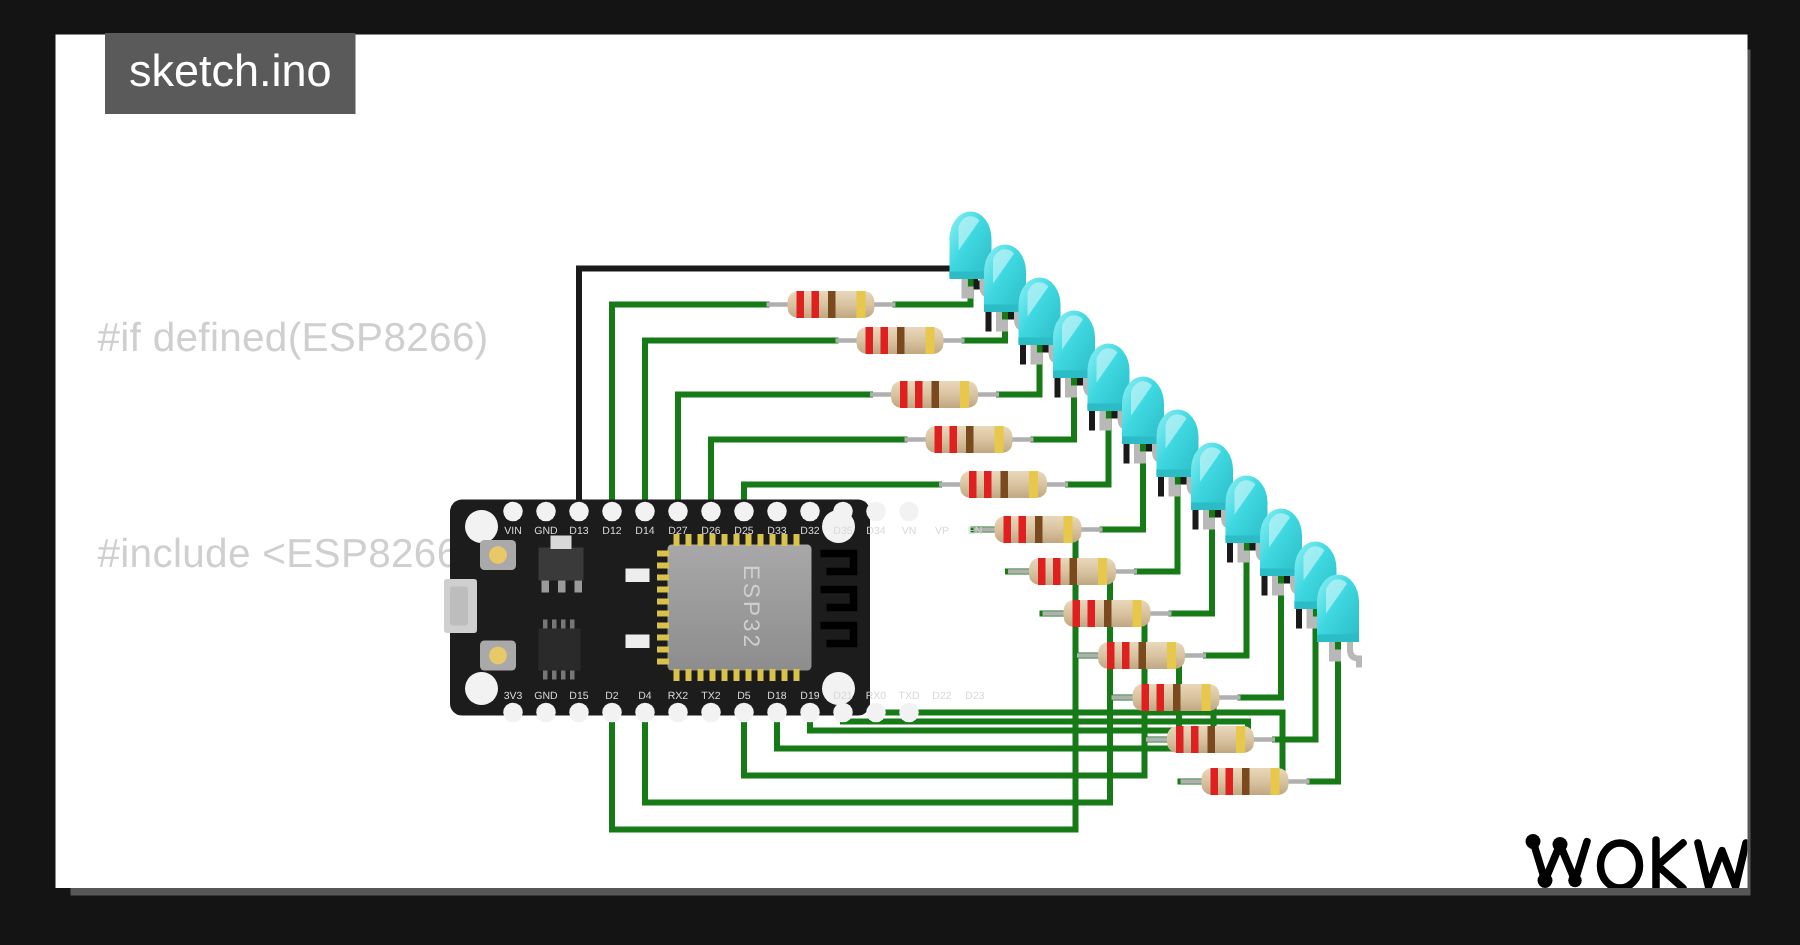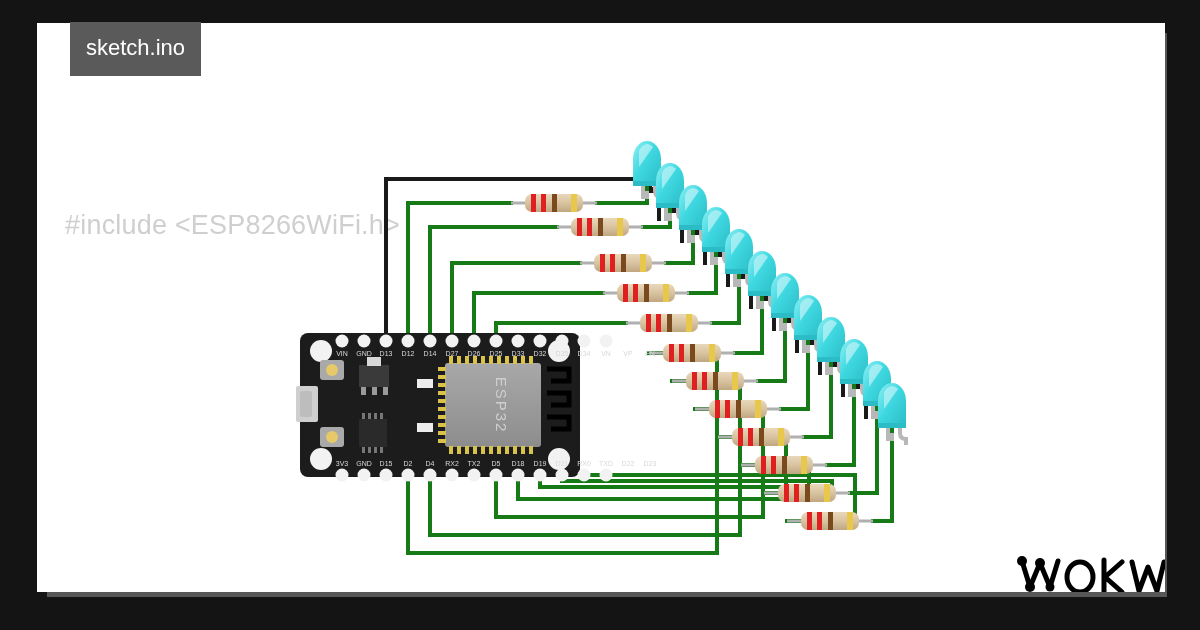--- a/index.html
+++ b/index.html
@@ -26,40 +26,41 @@
     color:#cfcfcf;font-size:27px;line-height:48px;
     white-space:pre;letter-spacing:.2px;
     font-family:"Liberation Sans", sans-serif;
   }
   .code div{height:48px;}
 
   
   .tab{
     position:absolute;left:70px;top:22px;
     background:#5a5a5a;color:#fff;
-    font-size:22px;line-height:46px;
+    font-size:30px;line-height:46px;
     padding:3px 16px 5px 16px;
   }
 
   
   .logo{position:absolute;left:975px;top:524px;width:175px;height:56px;}
 
   
   .circuit{position:absolute;left:0;top:0;width:1200px;height:630px;}
 </style>
 </head>
 <body>
 
 <div id="stage">
 
   <div class="card-shadow"></div>
 
   <div class="card">
 
     <div class="code">
+      <div>#if defined(ESP8266)</div>
       <div>#include &lt;ESP8266WiFi.h&gt;</div>
       
       
       
       
       
       
       
     </div>
 

